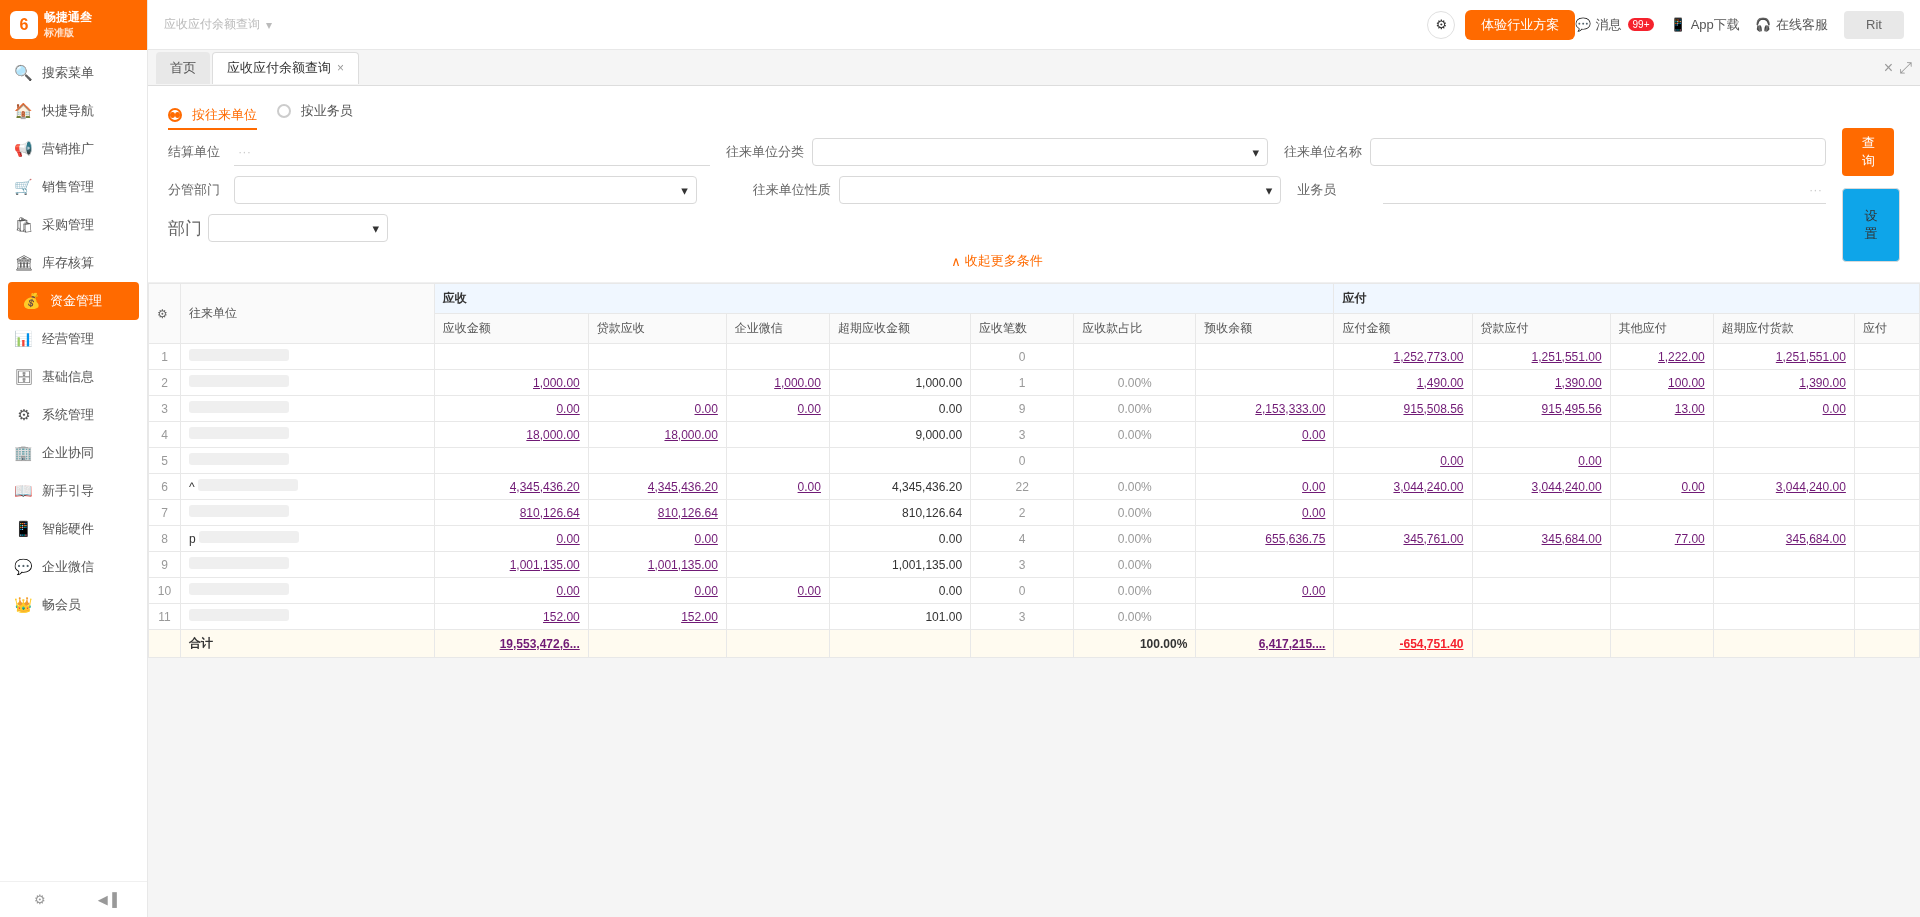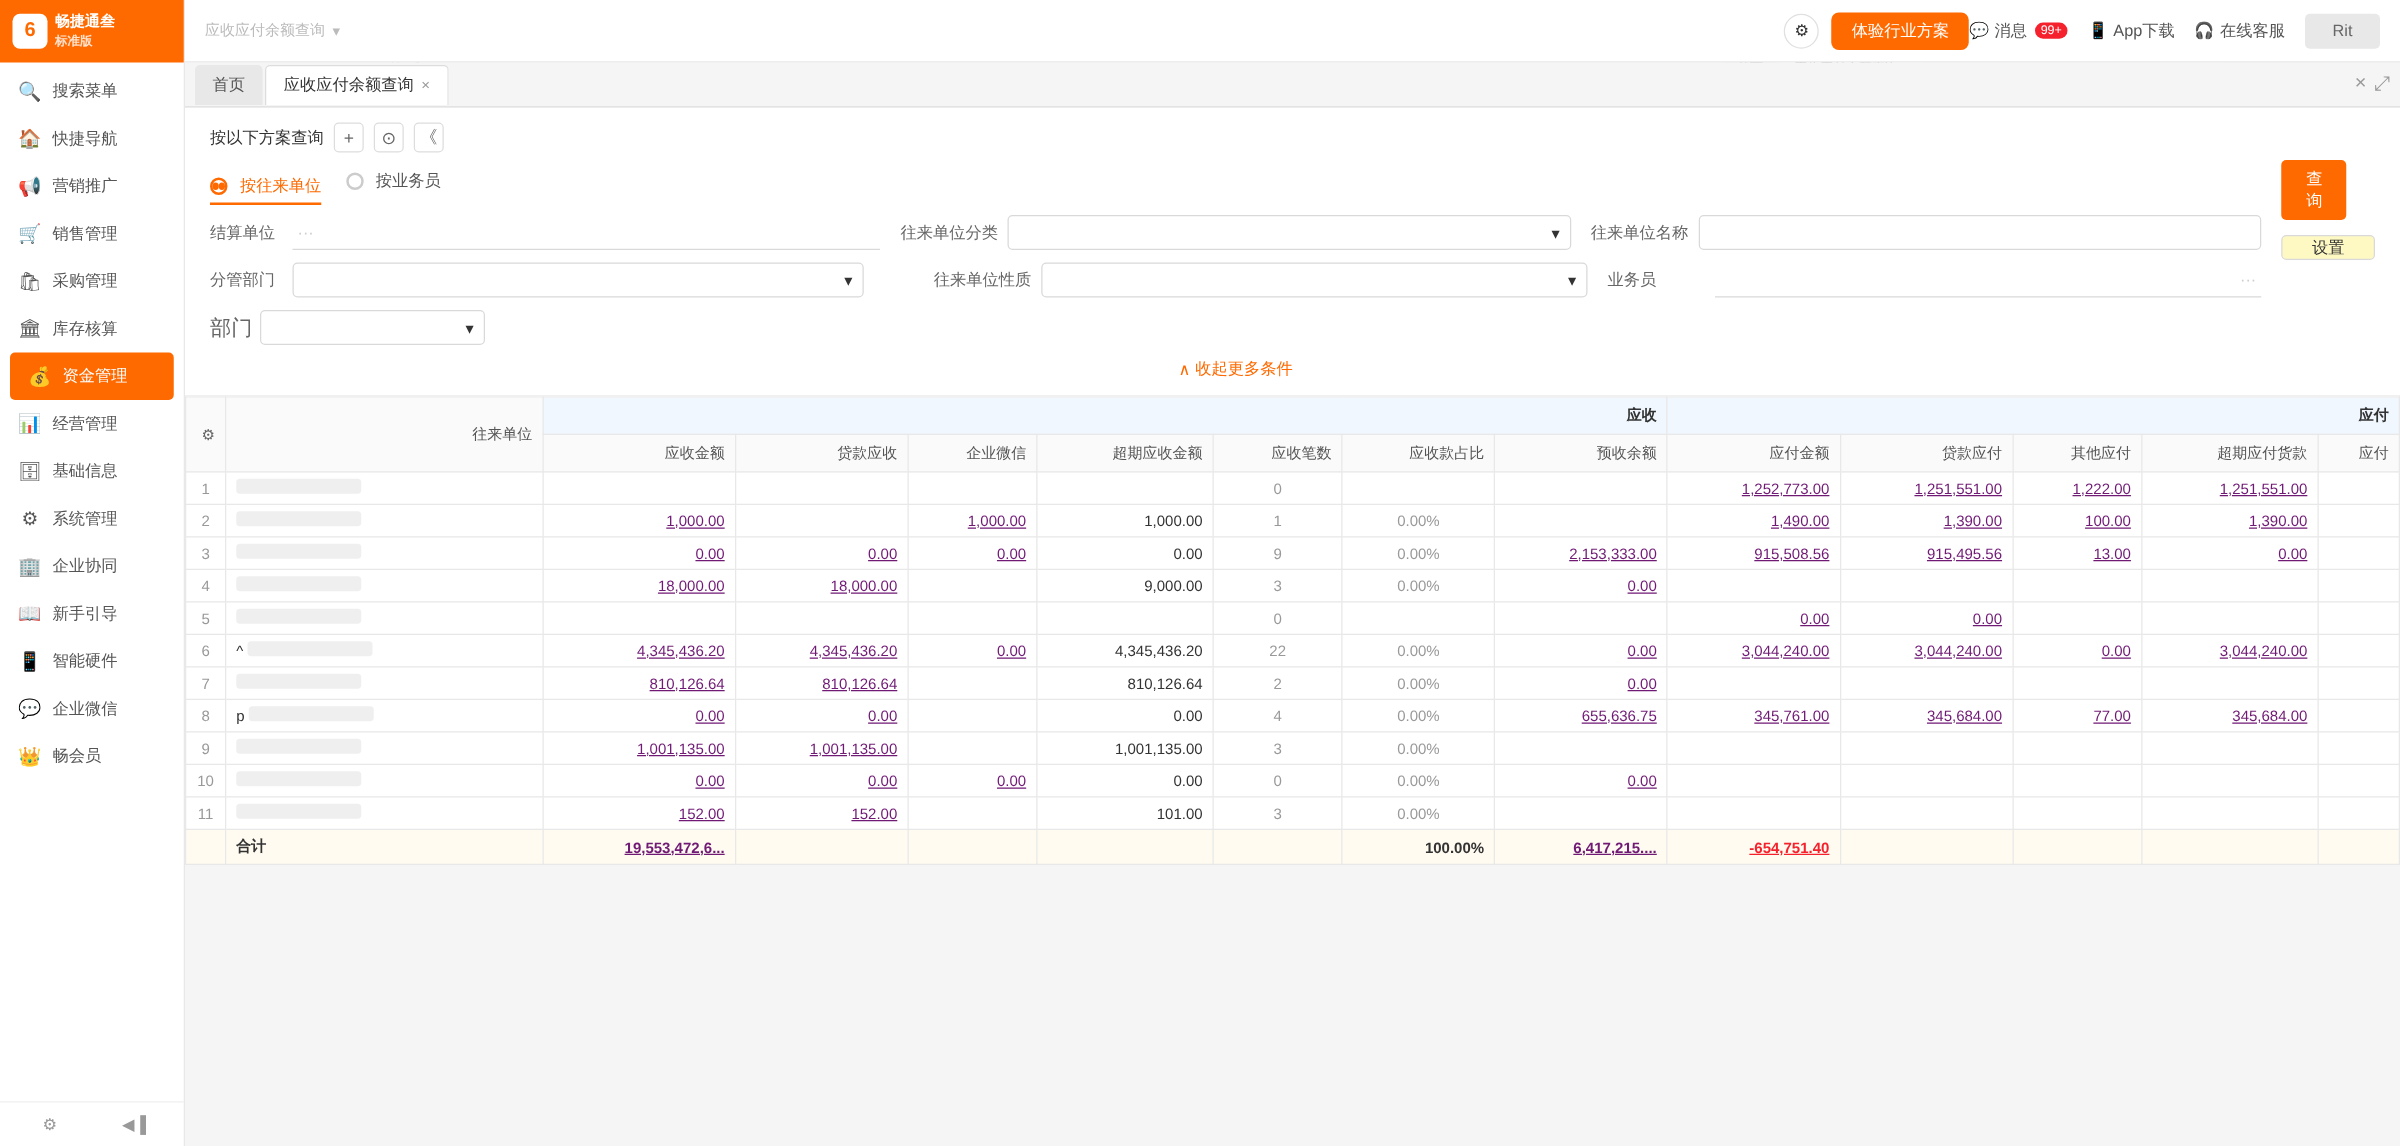--- a/index.html
+++ b/index.html
@@ -95,43 +95,43 @@
     }
     .sub-nav-item.active { color: #ff6a00; border-bottom-color: #ff6a00; }
     .sub-nav-item .radio-dot { width: 14px; height: 14px; border-radius: 50%; border: 2px solid #ff6a00; display: flex; align-items: center; justify-content: center; }
     .sub-nav-item.active .radio-dot::after { content: ''; width: 6px; height: 6px; background: #ff6a00; border-radius: 50%; }
 
     
     .table-container { background: #fff; margin: 0; overflow-x: auto; }
     .data-table { width: 100%; border-collapse: collapse; font-size: 12px; }
     .data-table th {
       background: #fafafa; border: 1px solid #e8e8e8; padding: 6px 8px;
-      text-align: right; font-weight: normal; color: #555; white-space: nowrap;
+      text-align: left; font-weight: normal; color: #555; white-space: nowrap;
     }
     .data-table th.group-header { background: #f0f7ff; color: #333; font-weight: bold; }
     .data-table td {
       border: 1px solid #e8e8e8; padding: 5px 8px; text-align: right;
       white-space: nowrap; color: #333;
     }
     .data-table td.text-left { text-align: left; }
     .data-table td.text-center { text-align: center; }
     .data-table .link-cell { color: #701a75; text-decoration: underline; cursor: pointer; }
     .data-table .footer-row td { background: #fffbf0; font-weight: bold; }
     .data-table .row-num { color: #999; text-align: center; }
     .settings-icon { cursor: pointer; color: #666; }
 
     
     .query-btn {
       background: #ff6a00; color: #fff; border: none; border-radius: 4px;
       padding: 6px 20px; cursor: pointer; font-size: 13px; display: block;
       margin-bottom: 6px; width: 52px;
     }
     .set-btn {
-      background: #fef9c3; color: #333; border: 1px solid #d9d9d9; border-radius: 4px;
-      padding: 0 20px; cursor: pointer; font-size: 13px; display: block; width: 75px;
+      background: #0ea5e9; color: #333; border: 1px solid #d9d9d9; border-radius: 4px;
+      padding: 18px 20px; cursor: pointer; font-size: 13px; display: block; width: 58px;
     }
   </style>
 </head>
 <body>
 
 <div class="sidebar">
   <div class="sidebar-logo">
     <div class="logo-icon">
       <span>6</span>
     </div>
@@ -252,32 +252,20 @@
   </div>
 </div>
 
 <div class="main">
 
 
   <div class="filter-area">
     <div style="display:flex; gap:16px; align-items:flex-start;">
 
       <div style="flex:1;">
-        <div style="display:flex; align-items:center; gap:8px; margin-bottom:10px;">
-          <span style="color:#333; font-size:13px;">按以下方案查询</span>
-          <div class="filter-icon-btn">
-            <span>+</span>
-          </div>
-          <div class="filter-icon-btn">
-            <span>⊙</span>
-          </div>
-          <div class="filter-icon-btn">
-            <span>《</span>
-          </div>
-        </div>
 
         <div style="margin-bottom:8px;">
           <div class="sub-nav-item active" style="display:inline-flex; padding:4px 0; margin-right:16px;">
             <div class="radio-dot" style="width:14px;height:14px;border-radius:50%;border:2px solid #ff6a00;display:flex;align-items:center;justify-content:center;margin-right:4px;">
               <div style="width:6px;height:6px;background:#ff6a00;border-radius:50%;"></div>
             </div>
             <span>按往来单位</span>
           </div>
           <div class="sub-nav-item" style="display:inline-flex; padding:4px 0;">
             <div class="radio-dot" style="width:14px;height:14px;border-radius:50%;border:2px solid #ccc;display:flex;align-items:center;justify-content:center;margin-right:4px;"></div>

